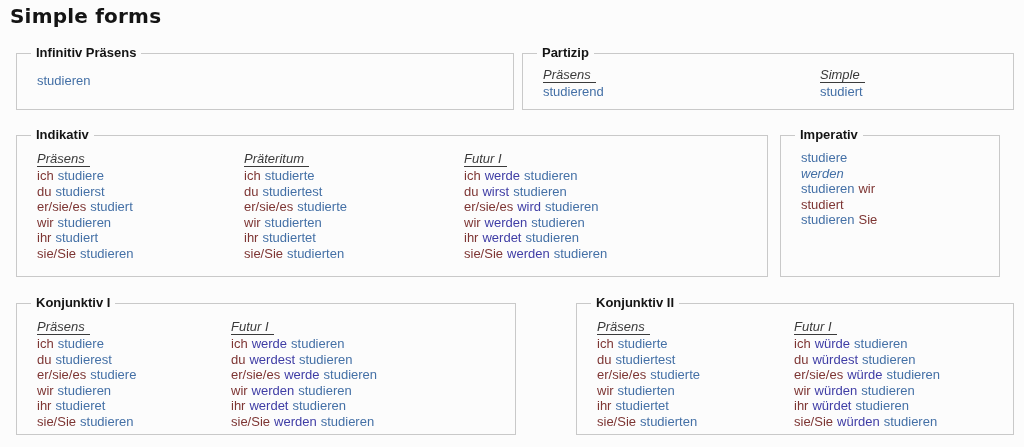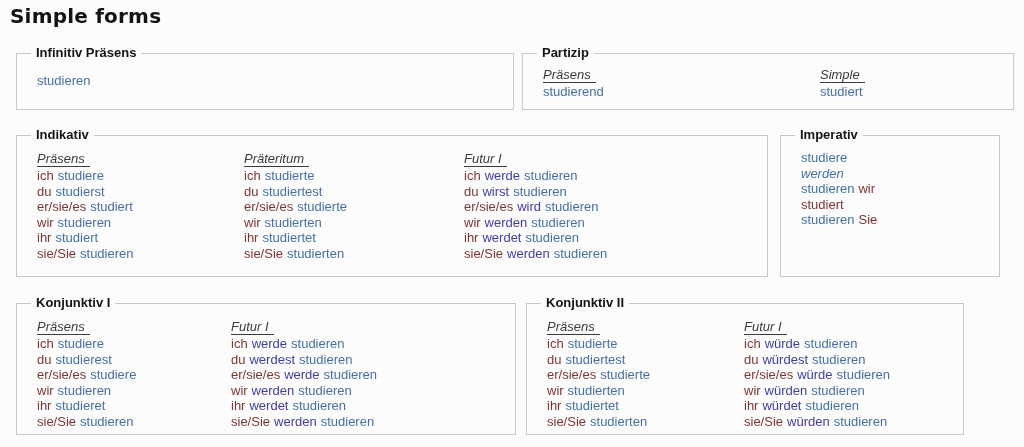--- a/index.html
+++ b/index.html
@@ -17,21 +17,21 @@
     font-weight: bold;
     font-size: 20px;
     line-height: 19px;
     color: var(--title_text, #121212);
     margin: 7px 0 0 10px;
     letter-spacing: 0.2px;
   }
   .row { display: flex; margin-left: 16px; margin-right: 10px; }
   .row1 { margin-top: 27px; }
   .row2 { margin-top: 25px; }
-  .row3 { margin-top: 26px; }
+  .row3 { margin-top: 26px; justify-content: space-between; }
   .box {
     position: relative;
     border: 1px solid var(--box_border, #c9c9c9);
     padding: 0 0 0 20px;
   }
   .legend {
     position: absolute;
     top: -9px; left: 14px;
     padding: 0 5px;
     background: var(--background, #fcfcfc);

